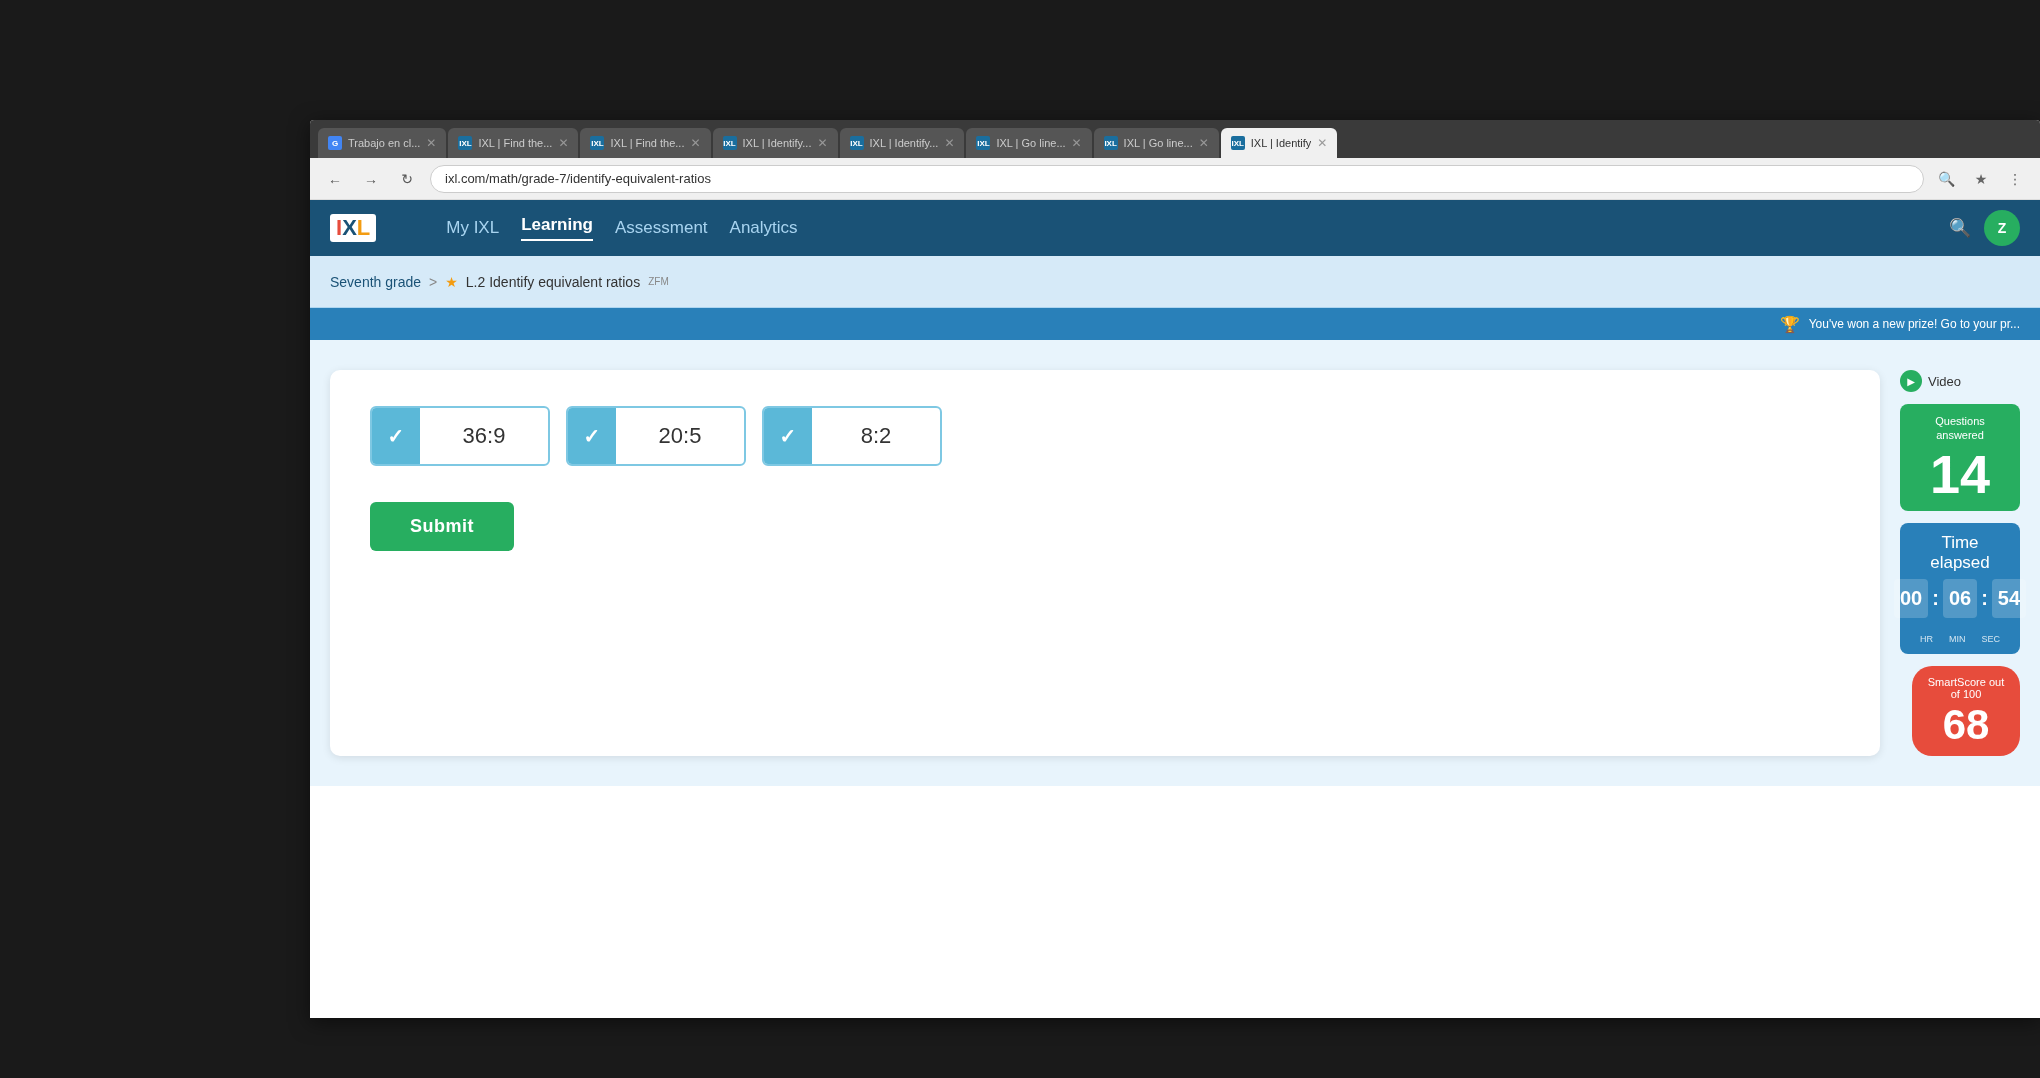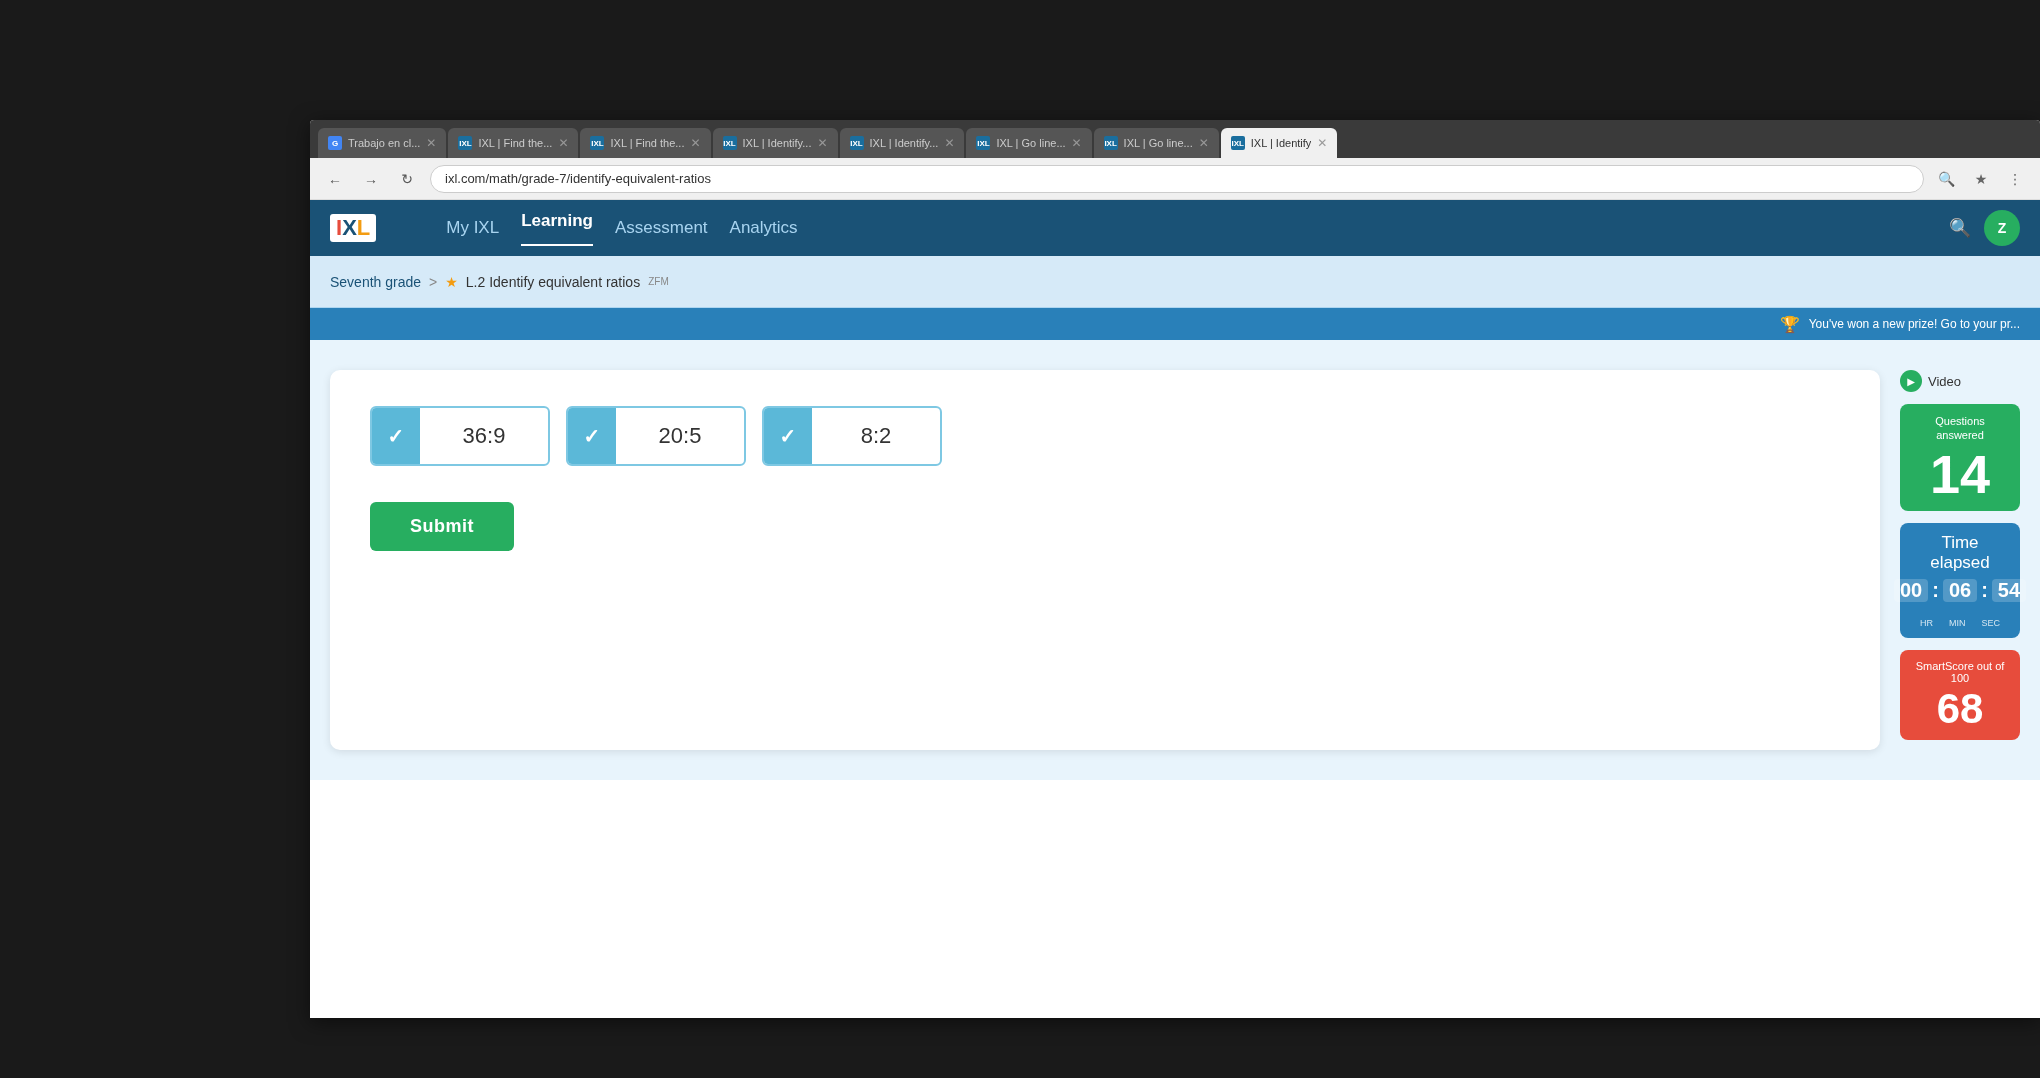--- a/index.html
+++ b/index.html
@@ -196,21 +196,21 @@
       color: #a8d4f0;
       font-size: 17px;
       cursor: pointer;
       text-decoration: none;
     }
 
     .header-nav-item.active {
       color: white;
       font-weight: bold;
       border-bottom: 2px solid white;
-      padding-bottom: 13px;
+      padding-bottom: 4px;
     }
 
     .header-right {
       margin-left: auto;
       display: flex;
       align-items: center;
       gap: 12px;
     }
 
     .header-search-icon {
@@ -435,21 +435,21 @@
     .te-numbers {
       display: flex;
       justify-content: center;
       gap: 4px;
       margin-top: 6px;
     }
 
     .te-num {
       background: rgba(255,255,255,0.2);
       border-radius: 4px;
-      padding: 0 6px;
+      padding: 8px 6px;
       font-size: 20px;
       font-weight: bold;
     }
 
     .te-colon {
       font-size: 20px;
       font-weight: bold;
       align-self: center;
     }
 
@@ -458,23 +458,24 @@
       justify-content: center;
       gap: 16px;
       font-size: 9px;
       margin-top: 16px;
       color: rgba(255,255,255,0.8);
     }
 
     .smart-score-box {
       background: #e74c3c;
       color: white;
-      border-radius: 8px;
+      border-radius: 20px;
       padding: 10px 12px;
       text-align: center;
+      margin-left: 12px;
     }
 
     .ss-label {
       font-size: 11px;
     }
 
     .ss-number {
       font-size: 42px;
       font-weight: bold;
       line-height: 1;

